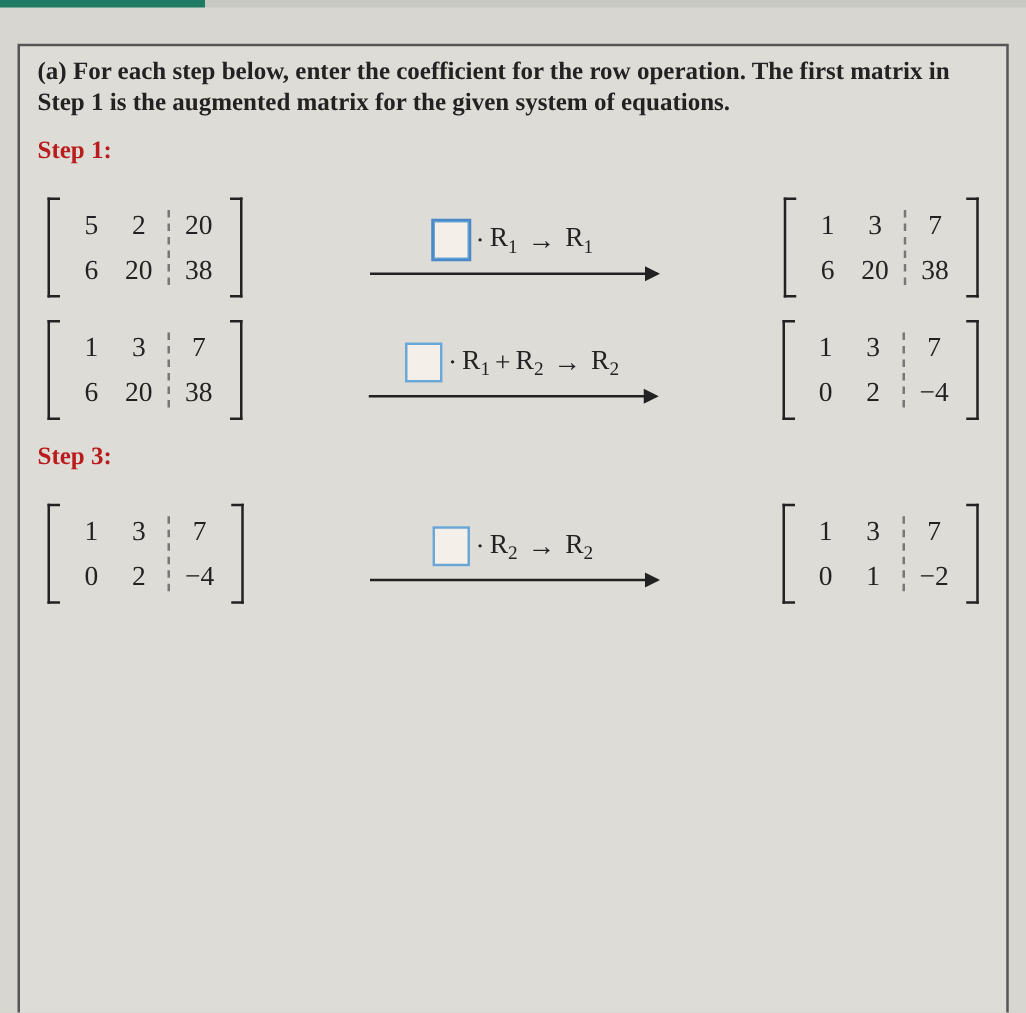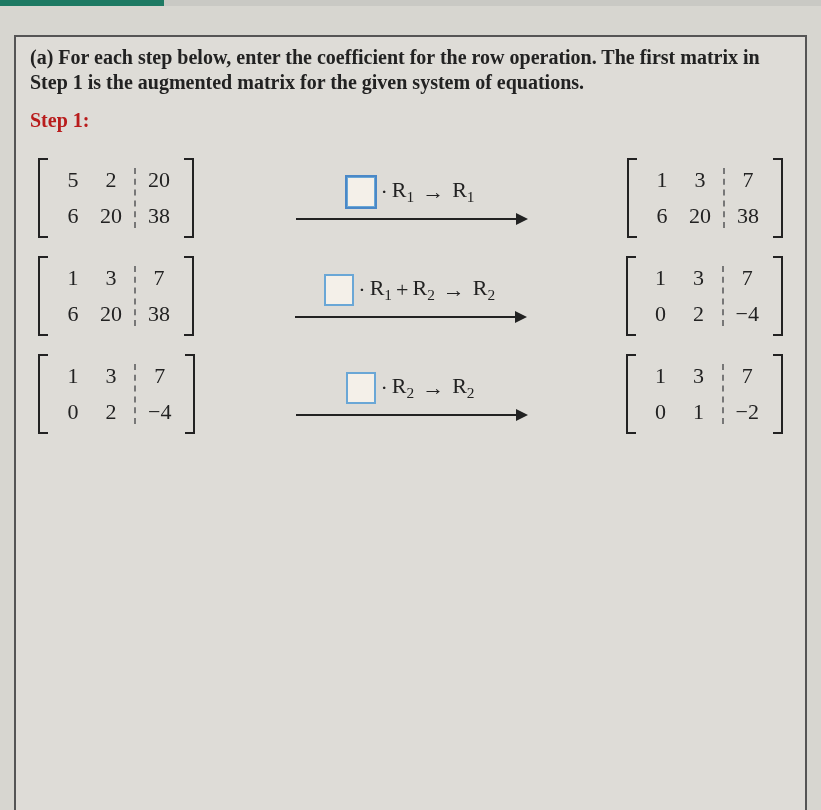--- a/index.html
+++ b/index.html
@@ -256,20 +256,21 @@
           <div class="aug"></div>
           <div class="col">
             <span class="cell">7</span>
             <span class="cell">−4</span>
           </div>
         </div>
         <div class="bracket right"></div>
       </div>
     </div>
 
+    <div class="step-label">Step 3:</div>
     <div class="row">
       <div class="matrix">
         <div class="bracket left"></div>
         <div class="mcols">
           <div class="col">
             <span class="cell">1</span>
             <span class="cell">0</span>
           </div>
           <div class="col">
             <span class="cell">3</span>

